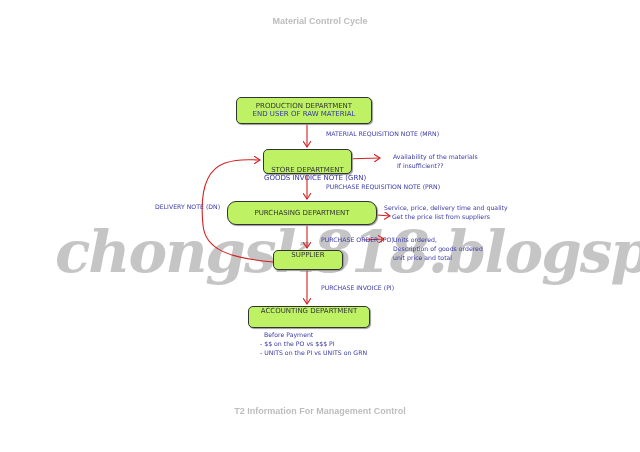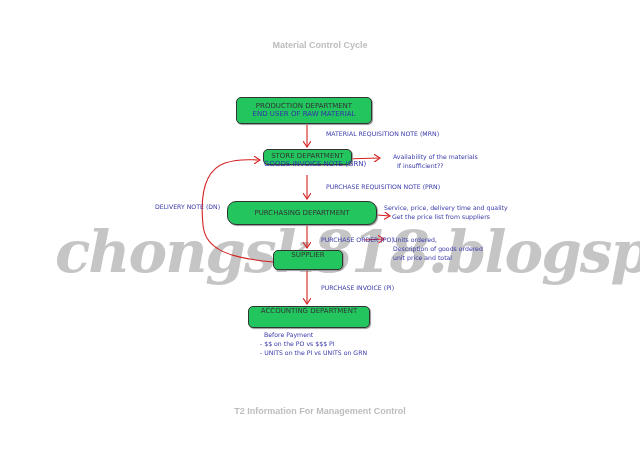--- a/index.html
+++ b/index.html
@@ -1,36 +1,36 @@
 <!DOCTYPE html>
 <html><head>
 <meta charset="utf-8">
 <style>
   html, body { margin:0; padding:0; }
   body { width:640px; height:452px; background:#ffffff; position:relative; overflow:hidden;
          font-family:"DejaVu Sans", sans-serif; }
   .title { position:absolute; left:0; width:640px; text-align:center; color:#bdbdbd;
            font-family:"Liberation Sans", sans-serif; font-weight:bold; font-size:9px; }
-  .box { position:absolute; border:1px solid #333; border-radius:5px; background:#22c55e;
+  .box { position:absolute; border:1px solid #333; border-radius:5px; background:#bef264;
          box-shadow:1px 1px 1px #999; text-align:center; color:#333; font-size:7px;
          font-family:"DejaVu Sans", sans-serif; box-sizing:border-box; }
   .box .l1 { display:block; }
   .box .l2 { display:block; color:#3333aa;text-align:center; }
   .lbl { position:absolute; color:#3a3aaa; font-size:6.2px; white-space:nowrap;
          font-family:"DejaVu Sans", sans-serif; }
   .blk { display:block; line-height:9px; }
   svg.lines { position:absolute; left:0; top:0; }
   .wm { position:absolute; left:55px; top:218px; width:540px; font-family:"DejaVu Serif", serif;
         font-size:58px; color:rgba(150,150,150,0.55); letter-spacing:-2px; font-style:italic;
         font-weight:bold; white-space:nowrap; pointer-events:none; }
 </style>
 </head>
 <body>
 
-<div class="title" style="top:16px;margin-top:24px;">Material Control Cycle</div>
+<div class="title" style="top:16px;">Material Control Cycle</div>
 
 <div class="wm">chongsk818.blogspot.com</div>
 
 <svg class="lines" width="640" height="452">
   <defs>
     <marker id="ah" markerWidth="8" markerHeight="8" refX="6" refY="4" orient="auto" markerUnits="userSpaceOnUse">
       <path d="M0,0 L6,4 L0,8" fill="none" stroke="#d42020" stroke-width="1.1"></path>
     </marker>
   </defs>
   <g stroke="#d42020" stroke-width="1.1" fill="none">
@@ -53,21 +53,21 @@
   </g>
 </svg>
 
 <div class="box" style="left:236px;top:97px;width:136px;height:27px;padding-top:4px;">
   <span class="l1">PRODUCTION DEPARTMENT</span>
   <span class="l2">END USER OF RAW MATERIAL</span>
 </div>
 
 <div class="lbl" style="left:326px;top:130px;">MATERIAL REQUISITION NOTE (MRN)</div>
 
-<div class="box" style="left:263px;top:149px;width:89px;height:16px;padding-top:2px;">
+<div class="box" style="left:263px;top:149px;width:89px;height:25px;padding-top:16px;">
   <span class="l1">STORE DEPARTMENT</span>
   <span class="l2" style="white-space:nowrap;">GOODS INVOICE NOTE (GRN)</span>
 </div>
 
 <div class="lbl" style="left:393px;top:152px;">
   <span class="blk">Availability of the materials</span>
   <span class="blk" style="padding-left:4px;">If insufficient??</span>
 </div>
 
 <div class="lbl" style="left:326px;top:183px;">PURCHASE REQUISITION NOTE (PRN)</div>

